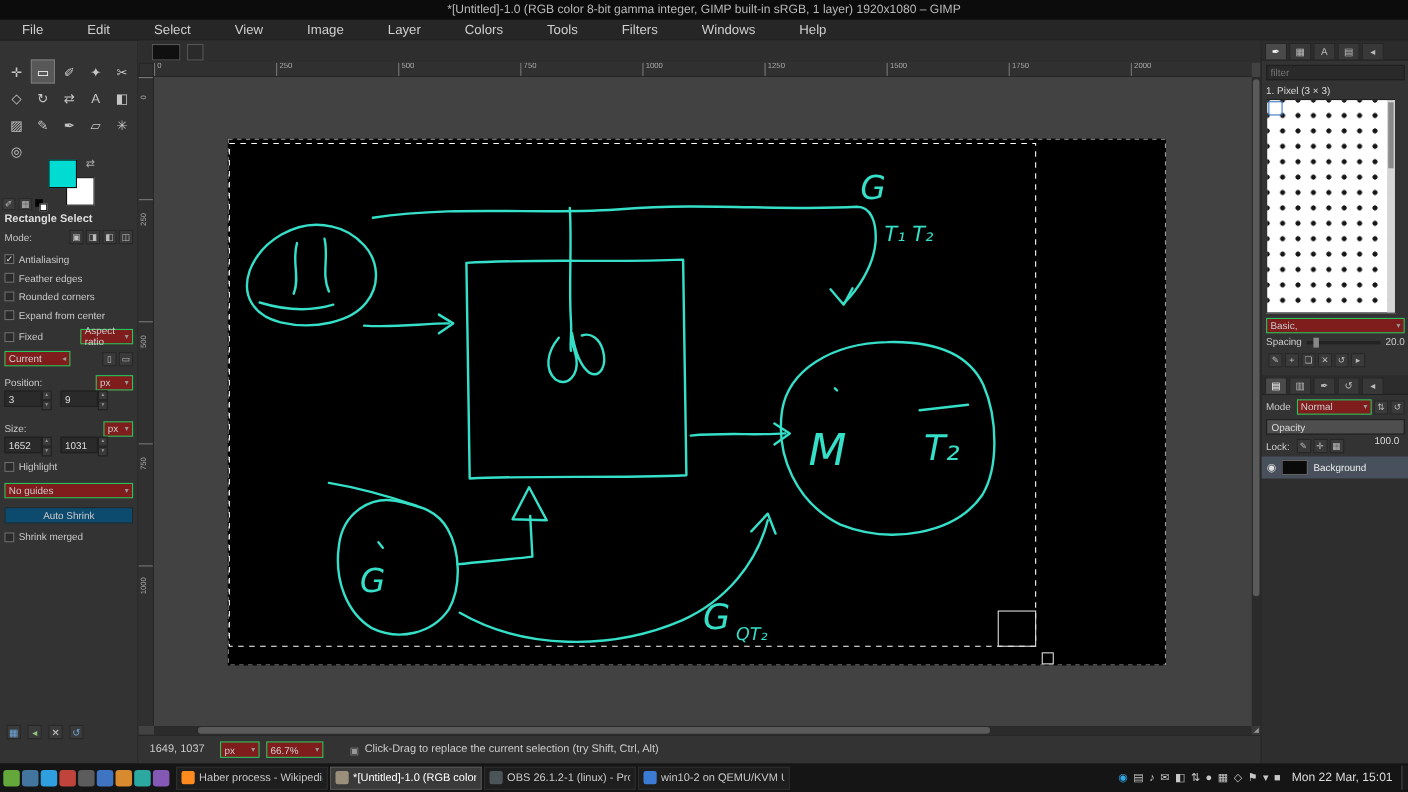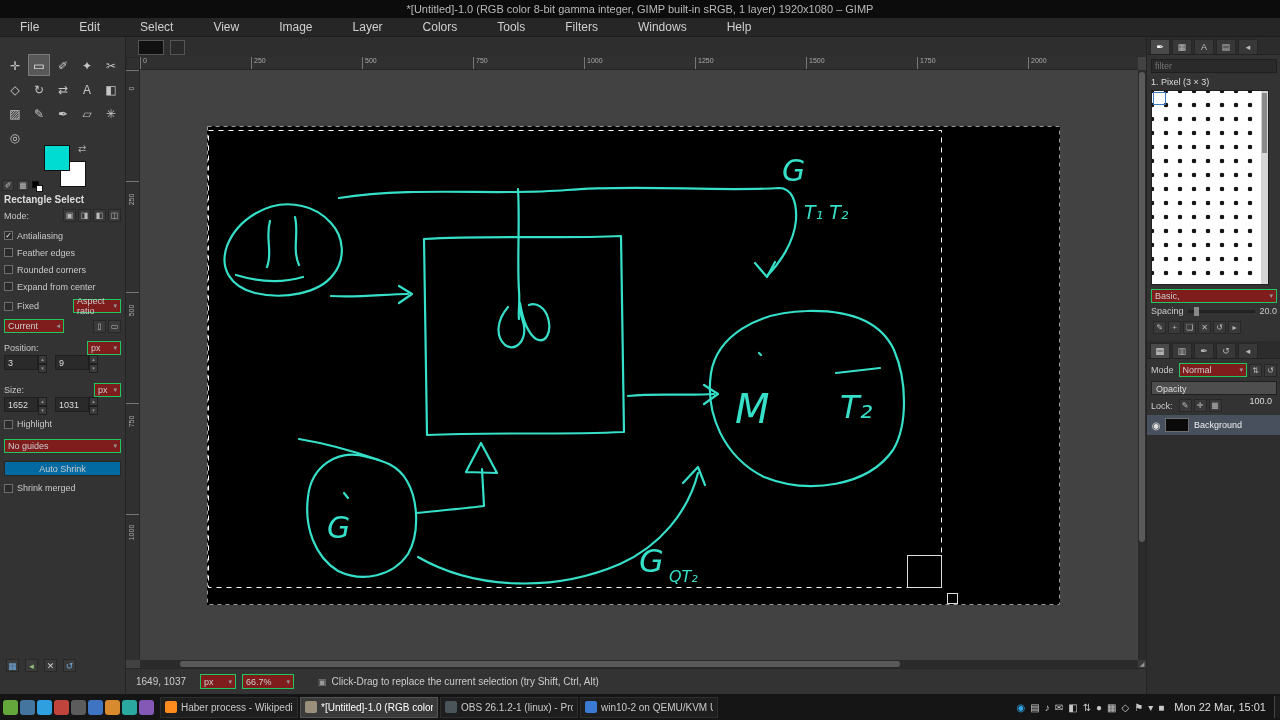--- a/index.html
+++ b/index.html
@@ -34,21 +34,21 @@
     font-size:8px; line-height:8px; text-align:center; color:#f0f0f0; flex:none; }
   .sel { background:#7f1d1d; border:1px solid #22c55e; height:14px; display:flex; align-items:center;
     justify-content:space-between; padding:0 3px; color:#ccc; font-size:9px; }
   .sel .arr { font-size:7px; color:#999; margin-left:3px; }
   .spin { display:flex; height:15px; }
   .spin .val { width:34px; background:#2a2a2a; border:1px solid #1f1f1f; color:#ddd; font-size:9px;
     display:flex; align-items:center; padding-left:3px; }
   .spin .steps { width:9px; display:flex; flex-direction:column; }
   .spin .steps span { flex:1; font-size:5px; line-height:7px; text-align:center; color:#999;
     background:#3a3a3a; border:1px solid #1f1f1f; }
-  .push-btn { background:#0369a1; border:1px solid #272727; color:#ccc; font-size:9px; height:15px;
+  .push-btn { background:#0c4a6e; border:1px solid #272727; color:#ccc; font-size:9px; height:15px;
     display:flex; align-items:center; justify-content:center; }
   .sq-btn { width:13px; height:13px; background:#3a3a3a; border:1px solid #272727; color:#bbb;
     font-size:8px; line-height:12px; text-align:center; margin-left:2px; }
   #opts-footer { position:absolute; left:4px; top:622px; display:flex; gap:4px; }
   #opts-footer .f-btn { width:13px; height:13px; font-size:9px; line-height:13px; text-align:center; }
 
   
   #canvas-col { position:absolute; left:126px; top:37px; width:1020px; height:657px; background:#424242; }
   #image-tabbar { position:absolute; left:0; top:0; width:1020px; height:20px; background:#2e2e2e;
     display:flex; align-items:center; gap:6px; padding-left:12px; }

